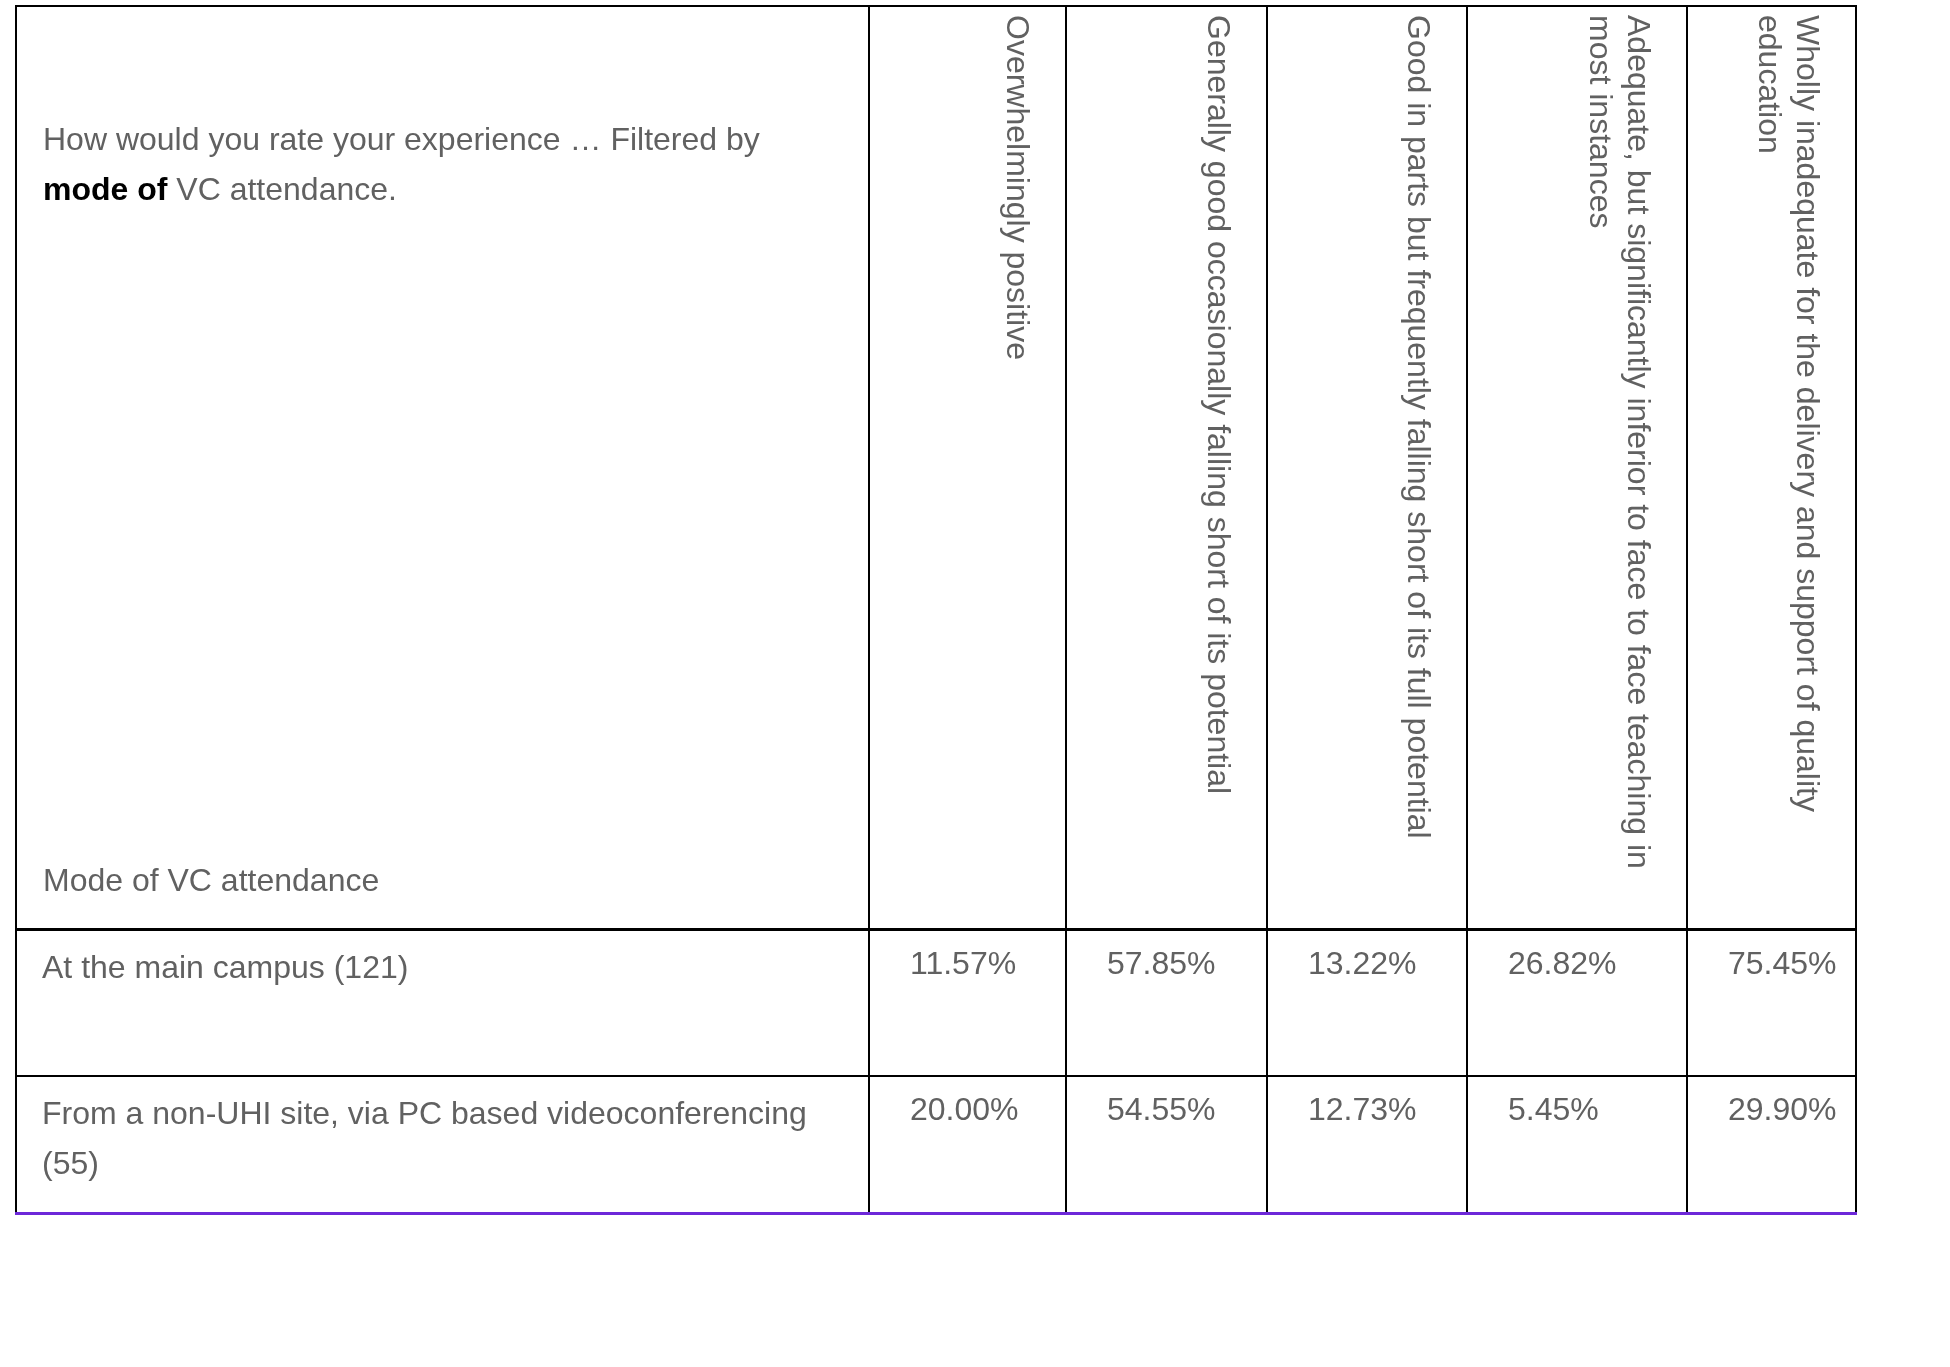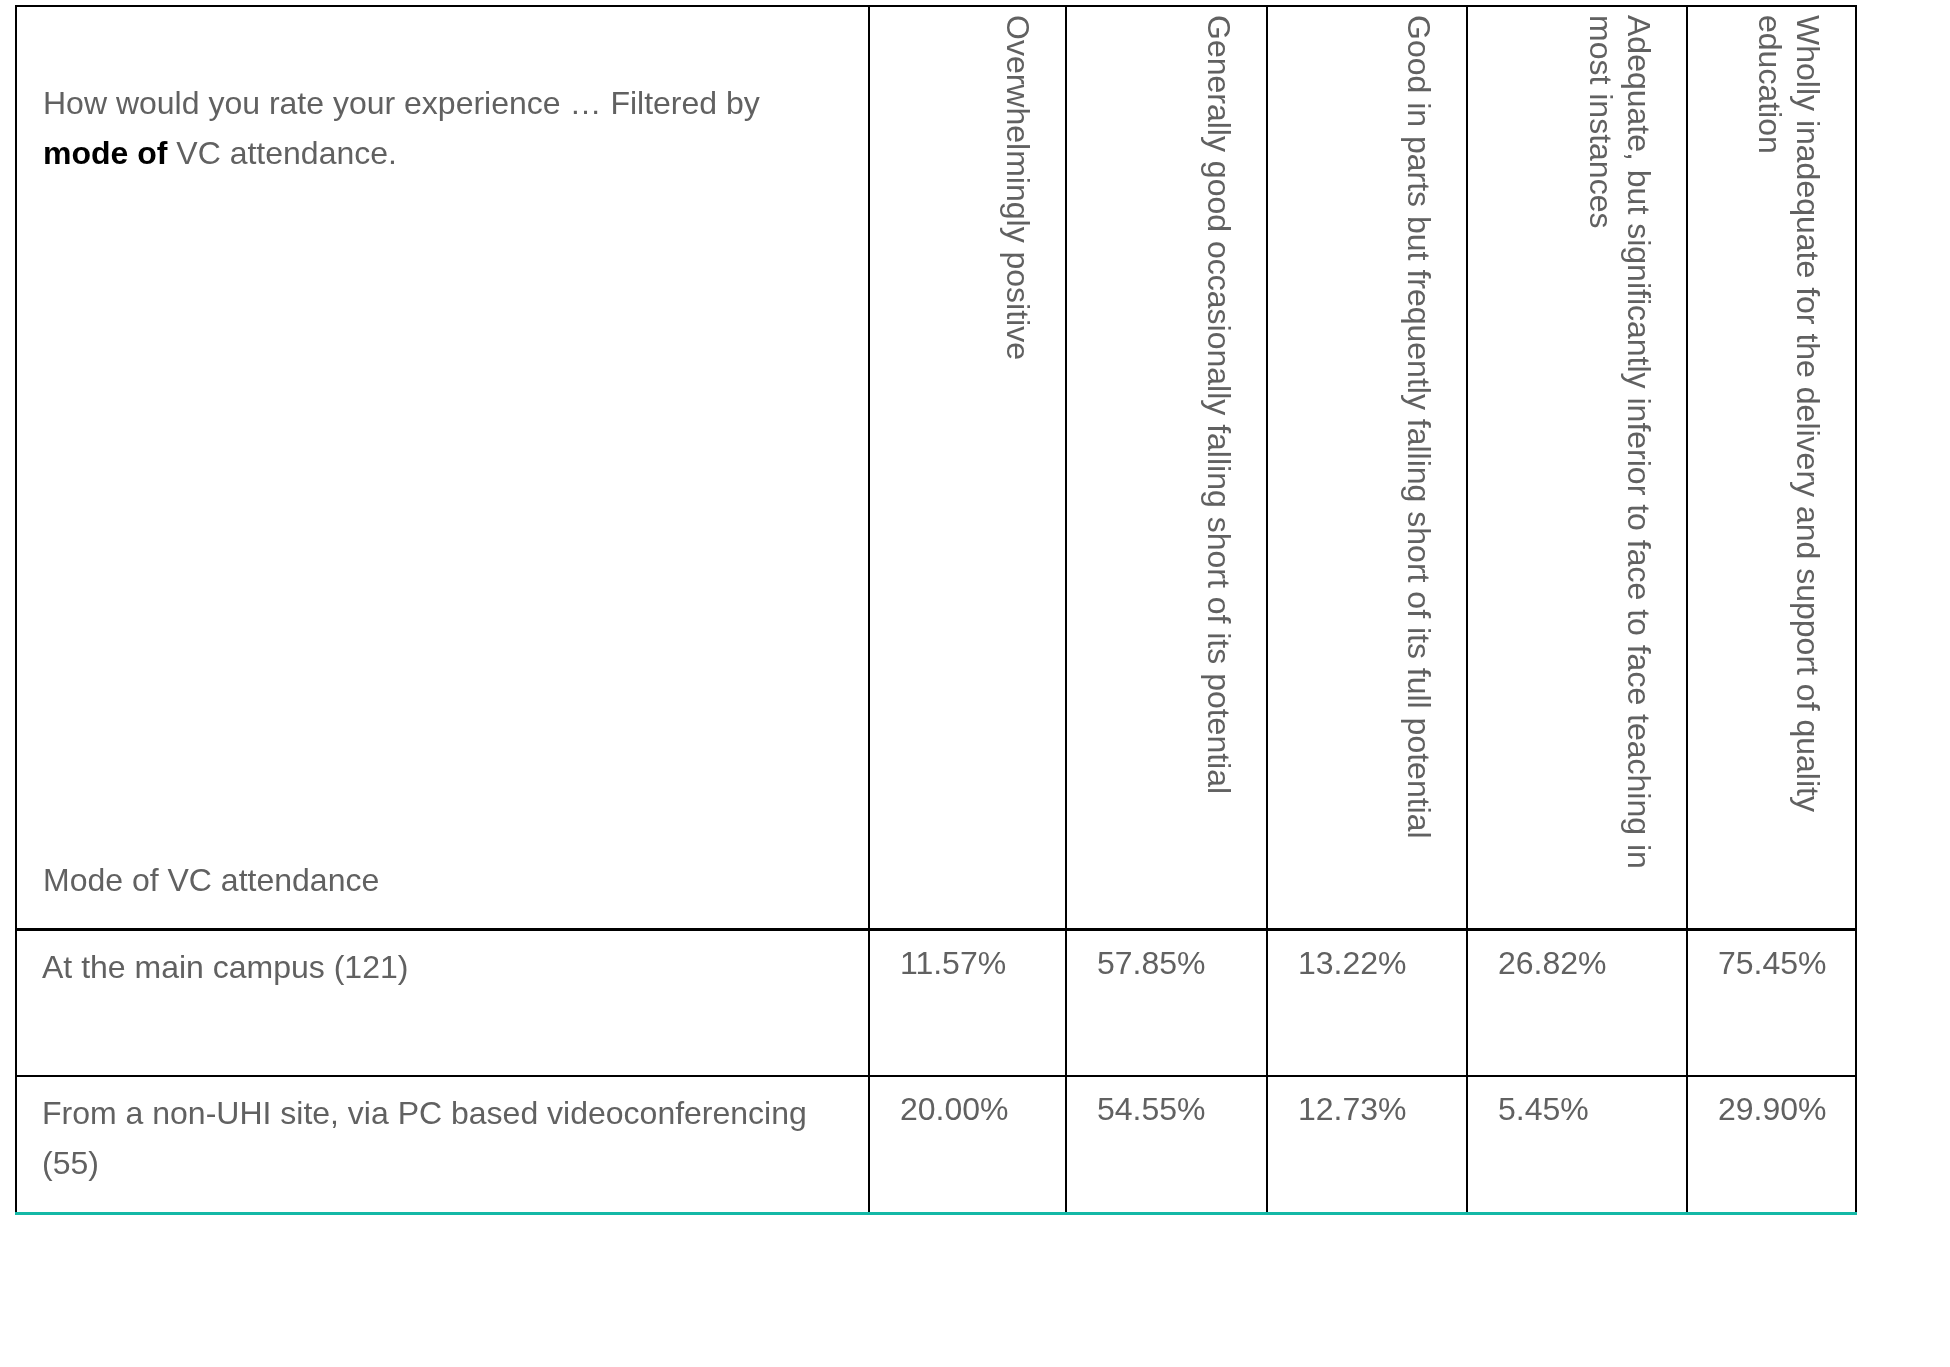--- a/index.html
+++ b/index.html
@@ -36,31 +36,31 @@
     vertical-align: top;
     font-size: 32px;
     color: #616161;
     overflow: visible;
   }
   tr.header-row td {
     height: 913px;
     border-bottom: 3px solid #000;
   }
   tr.data-row td { height: 132px; margin-left: 21px; }
-  tr.data-row.last td { height: 123px; border-bottom: 3px solid #14b8a6; }
+  tr.data-row.last td { height: 123px; border-bottom: 3px solid #6d28d9; }
 
   
   td.question-cell { padding: 0; }
   .question-wrap {
     box-sizing: border-box;
     height: 913px;
     display: flex;
     flex-direction: column;
     justify-content: space-between;
-    padding: 72px 20px 18px 26px;
+    padding: 108px 20px 18px 26px;
   }
   .question-title {
     line-height: 1.55;
     max-width: 760px;
   }
   .question-title .q-bold {
     color: #000000;
     font-weight: bold;
   }
   .dimension-label {
@@ -81,21 +81,21 @@
     text-align: left;
     color: #616161;
   }
 
   
   td.row-label-cell { padding: 12px 10px 0 25px; }
   .row-label {
     line-height: 1.55;
     max-width: 810px;
   }
-  td.value-cell { padding: 12px 6px 0 30px; }
+  td.value-cell { padding: 12px 6px 0 40px; }
   .value-text { line-height: 1.3; }
 </style>
 </head>
 <body>
 
 <table class="survey-table">
   <colgroup>
     <col class="c0">
       <col class="c1">
       <col class="c2">

